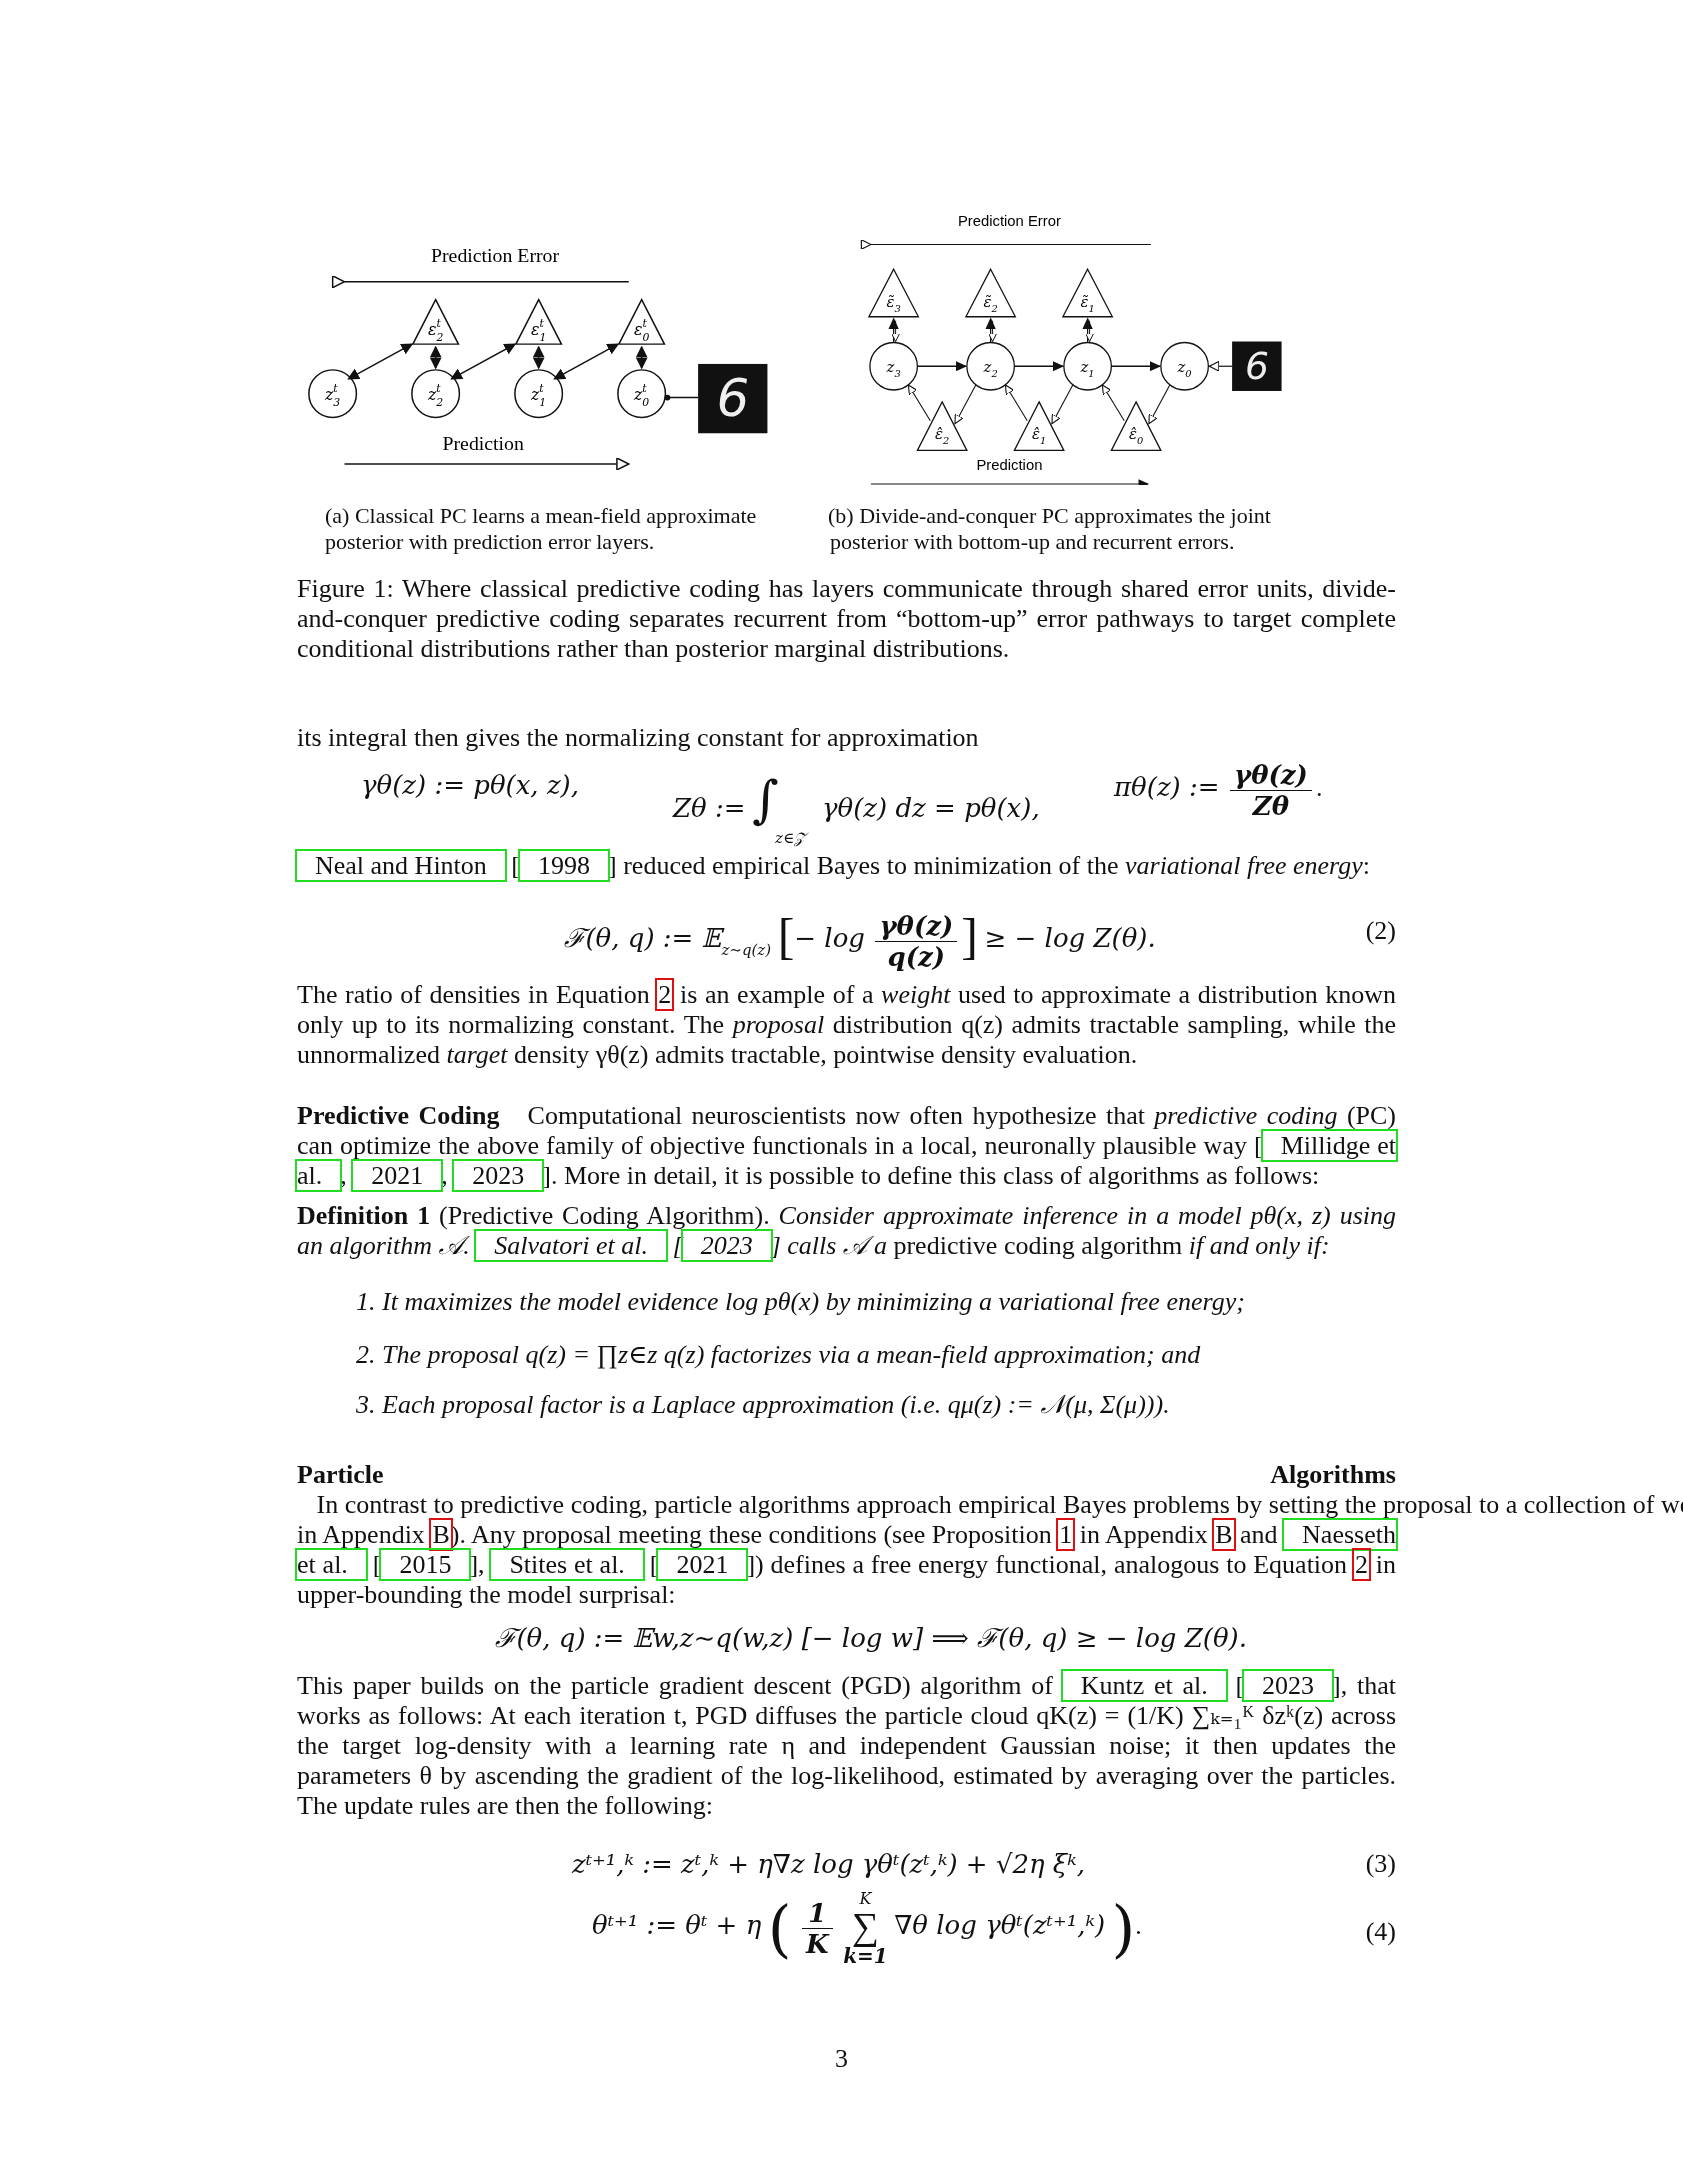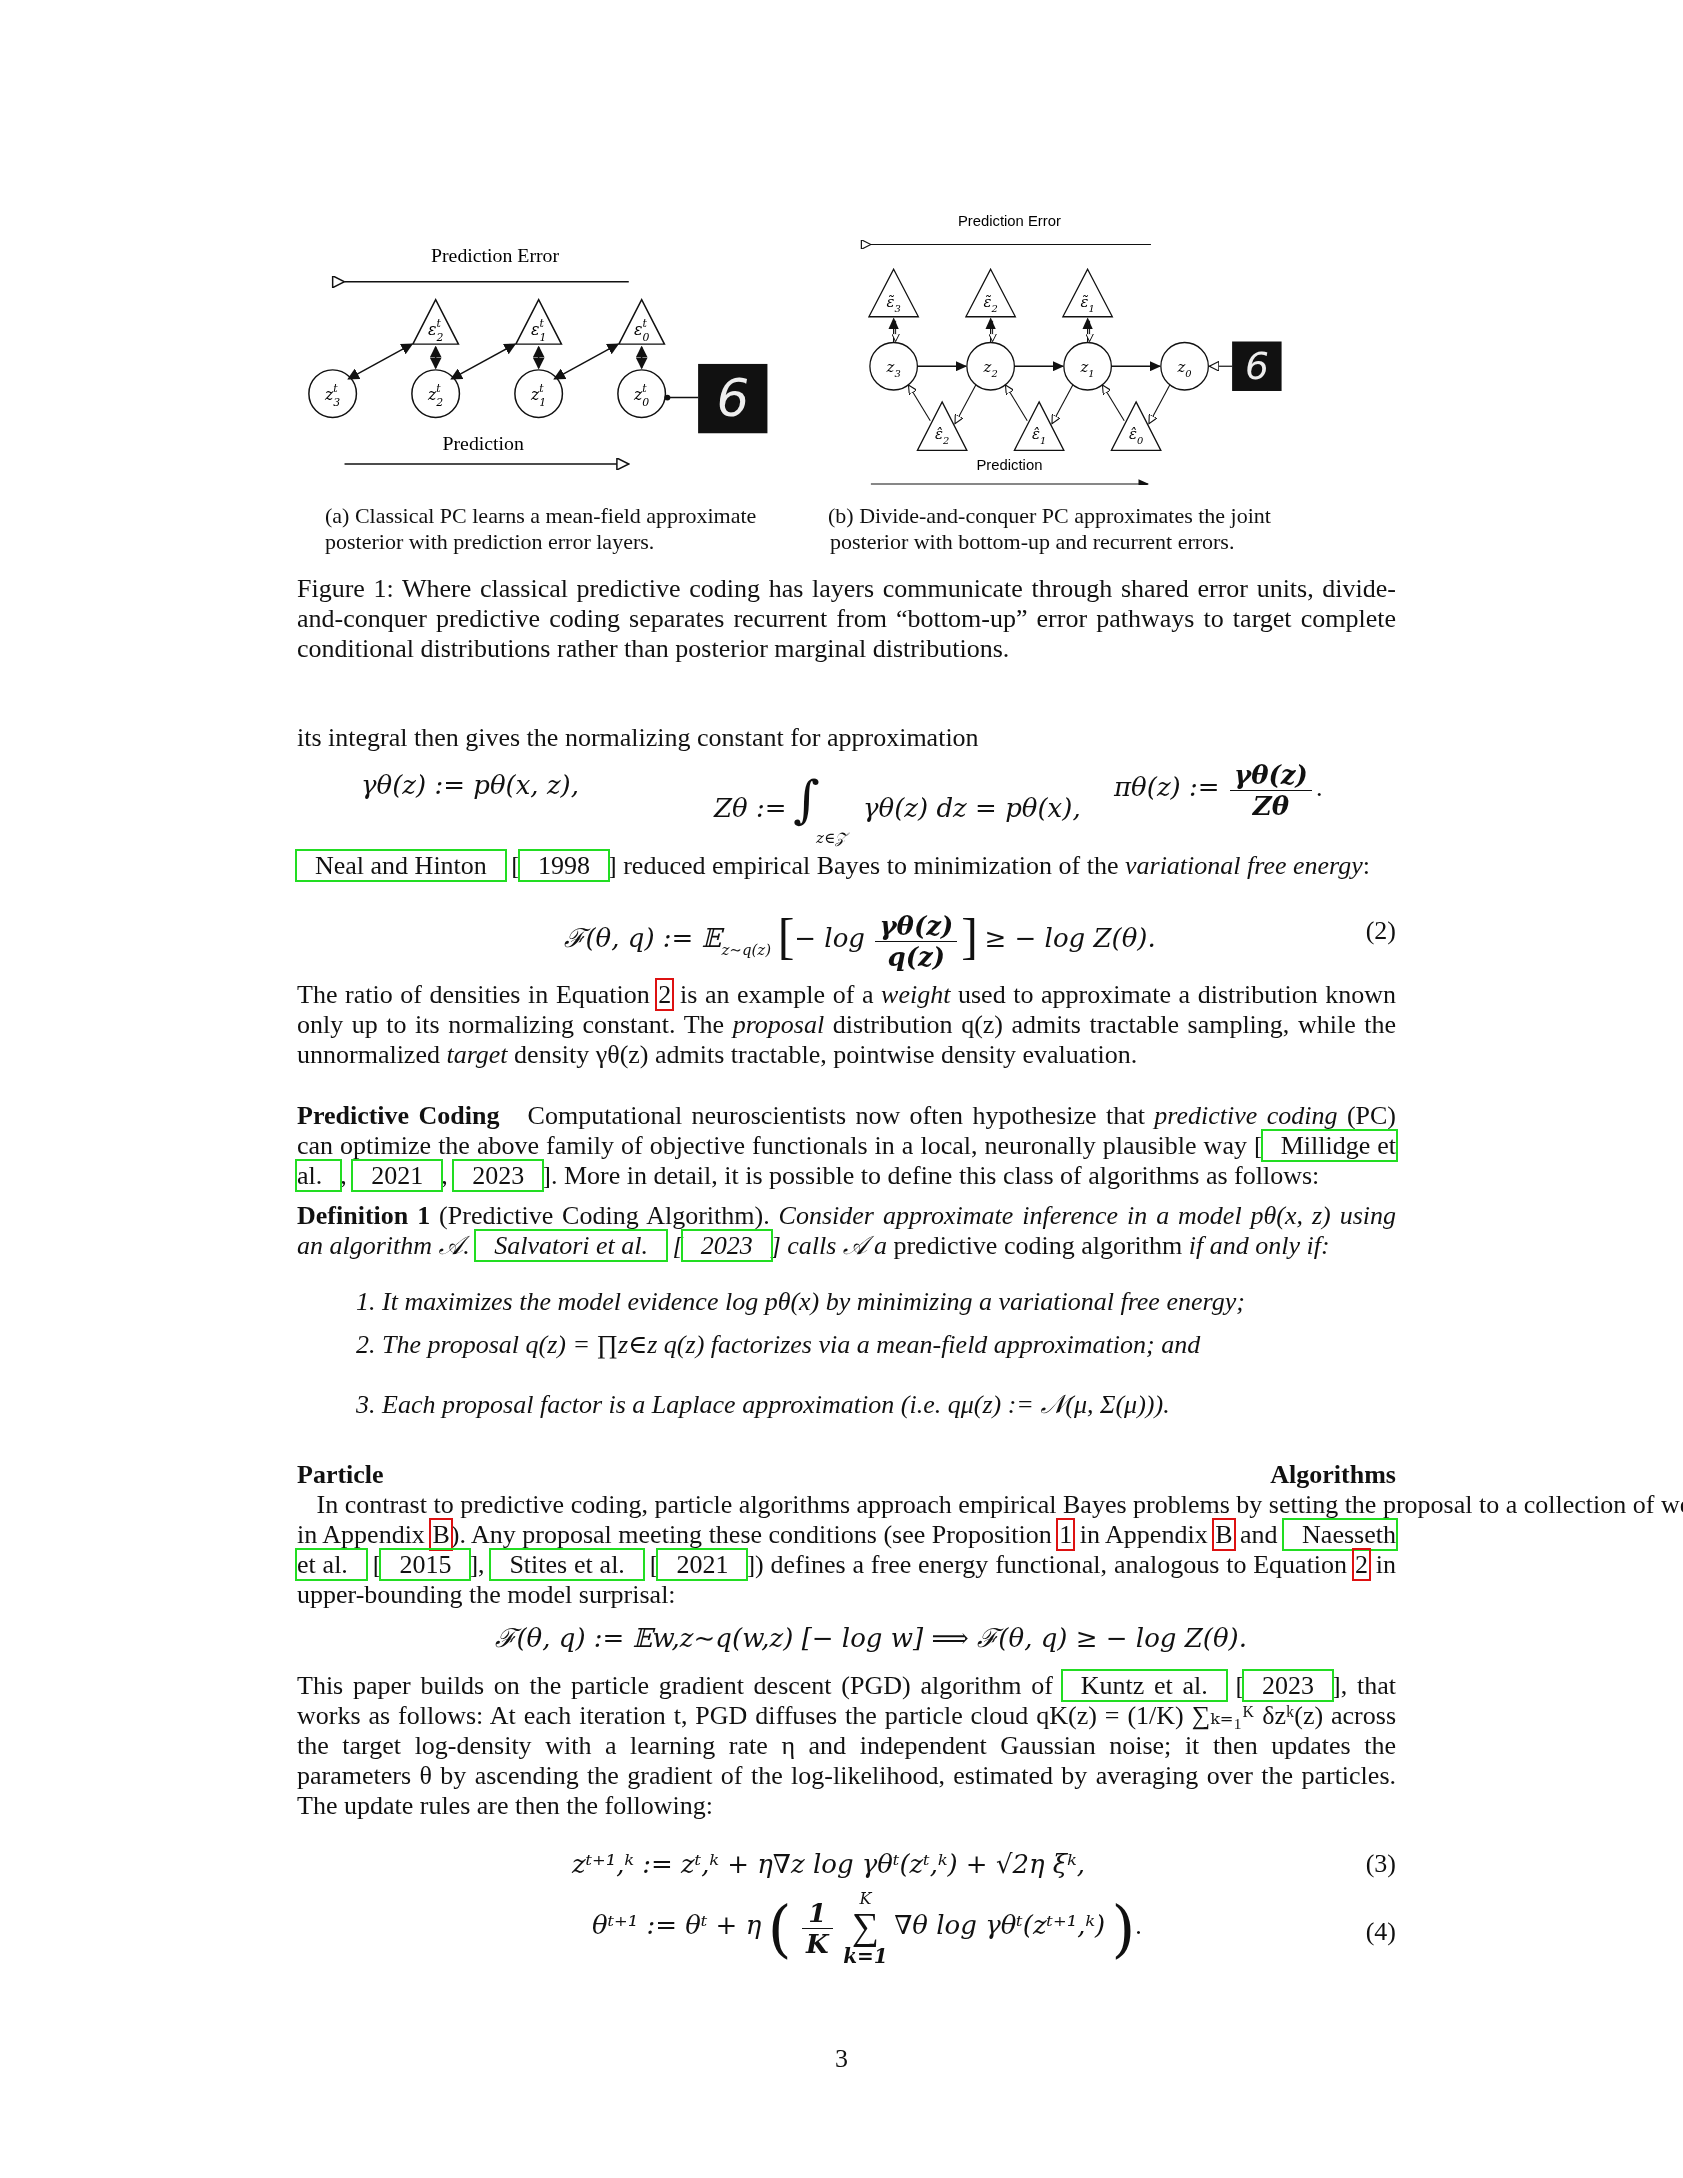--- a/index.html
+++ b/index.html
@@ -162,21 +162,21 @@
     </div>
   </div>
 
   <div class="caption">Figure 1: Where classical predictive coding has layers communicate through shared error units, divide-and-conquer predictive coding separates recurrent from “bottom-up” error pathways to target complete conditional distributions rather than posterior marginal distributions.</div>
 
   <div class="txt" style="top:723px;">its integral then gives the normalizing constant for approximation</div>
 
   <div class="eq" style="top:770px; left:361px;">
     <span class="math">γθ(z) := pθ(x, z),</span>
   </div>
-  <div class="eq" style="top:758px; left:673px;margin-left:41px;">
+  <div class="eq" style="top:758px; left:673px;">
     <span class="math" style="position:relative;top:12px;">Zθ :=</span>
     <span style="font-size:51px; font-family:'DejaVu Serif',serif; position:relative; top:12px;">∫</span>
     <span class="math" style="font-size:15px; position:relative; top:38px; left:-10px;">z∈𝒵</span>
     <span class="math" style="position:relative;top:12px;">γθ(z) dz = pθ(x),</span>
   </div>
   <div class="eq" style="top:760px; left:1114px;">
     <span class="math">πθ(z) :=</span>
     <span class="frac math">
       <span class="num">γθ(z)</span>
       <span class="den">Zθ</span>
@@ -205,21 +205,21 @@
   <div class="txt" style="top:1101px;">
     <span class="bold">Predictive Coding</span><span style="white-space:pre">   Computational neuroscientists now often hypothesize that </span><span class="it">predictive coding</span><span> (PC) can optimize the above family of objective functionals in a local, neuronally plausible way [</span><span class="cite">Millidge et al.</span><span>, </span><span class="cite">2021</span><span>, </span><span class="cite">2023</span><span>]. More in detail, it is possible to define this class of algorithms as follows:</span>
   </div>
 
   <div class="txt" style="top:1201px;">
     <span class="bold">Definition 1</span><span> (Predictive Coding Algorithm).</span><span class="it"> Consider approximate inference in a model pθ(x, z) using an algorithm 𝒜. </span><span class="cite it">Salvatori et al.</span><span class="it"> [</span><span class="cite it">2023</span><span class="it">] calls 𝒜 a </span><span>predictive coding algorithm</span><span class="it"> if and only if:</span>
   </div>
 
   <div class="list" style="top:1287px;">
     <div class="item" style="top:0px;">1.  It maximizes the model evidence log pθ(x) by minimizing a variational free energy;</div>
-    <div class="item" style="top:42px;text-align:center;">2.  The proposal q(z) = ∏z∈z q(z) factorizes via a mean-field approximation; and</div>
+    <div class="item" style="top:52px;text-align:center;">2.  The proposal q(z) = ∏z∈z q(z) factorizes via a mean-field approximation; and</div>
     <div class="item" style="top:103px;">3.  Each proposal factor is a Laplace approximation (i.e. qμ(z) := 𝒩(μ, Σ(μ))).</div>
   </div>
 
   <div class="txt" style="top:1460px;">
     <span class="bold">Particle Algorithms</span><span style="white-space:pre">   In contrast to predictive coding, particle algorithms approach empirical Bayes problems by setting the proposal to a collection of weighted particles (wᵏ, zᵏ) drawn from a sampling algorithm meeting certain conditions (see Definition </span><span> in Appendix </span><span class="ref">B</span><span>). Any proposal meeting these conditions (see Proposition </span><span class="ref">1</span><span> in Appendix </span><span class="ref">B</span><span> and </span><span class="cite">Naesseth et al.</span><span> [</span><span class="cite">2015</span><span>], </span><span class="cite">Stites et al.</span><span> [</span><span class="cite">2021</span><span>]) defines a free energy functional, analogous to Equation </span><span class="ref">2</span><span> in upper-bounding the model surprisal:</span>
   </div>
 
   <div class="eq math" style="top:1619px; left:495px;">ℱ(θ, q) := 𝔼w,z∼q(w,z) [− log w]  ⟹  ℱ(θ, q) ≥ − log Z(θ).</div>
 
   <div class="txt" style="top:1671px;">

